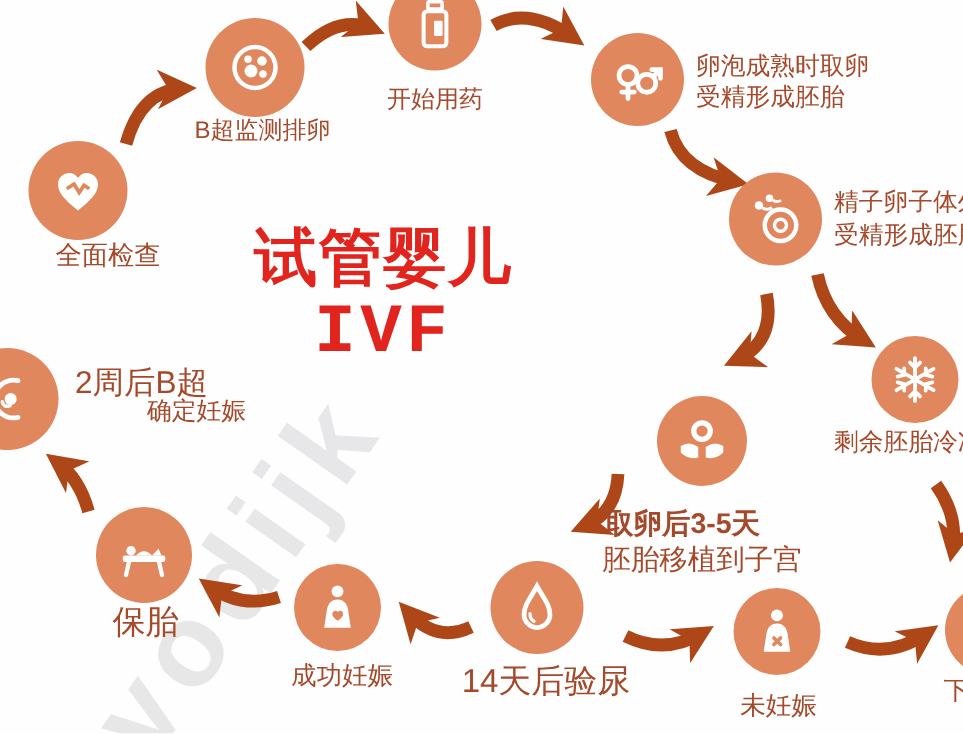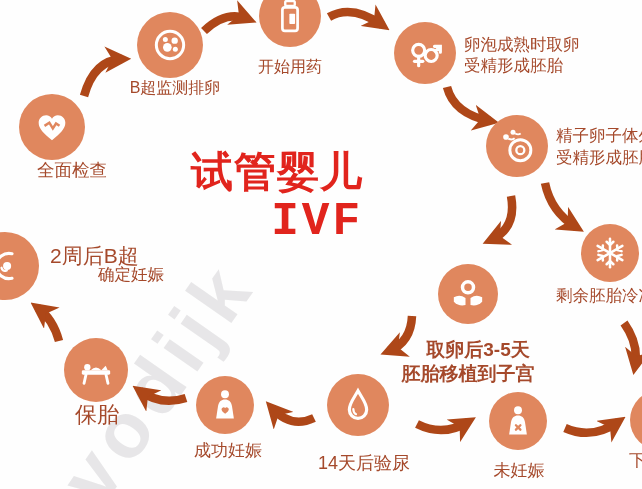--- a/index.html
+++ b/index.html
@@ -29,31 +29,31 @@
   #c-confirm{left:-29px;top:232px;width:68px;height:68px;}
   
   #l-checkup{left:52px;top:162px;font-size:17.5px;margin-left:20px;}
   #l-monitor{left:175px;top:80px;font-size:16px;}
   #l-medication{left:290px;top:59px;font-size:16px;}
   #l-retrieval1{left:464px;top:36px;font-size:16.5px;}
   #l-retrieval2{left:464px;top:57px;font-size:16.5px;}
   #l-fert1{left:556px;top:127px;font-size:16.5px;}
   #l-fert2{left:556px;top:149px;font-size:16.5px;}
   #l-freeze{left:556px;top:287px;font-size:16.5px;}
-  #l-transfer1{left:478px;top:340px;font-size:19px;font-weight:800;text-align:right;}
-  #l-transfer2{left:468px;top:364px;font-size:19px;font-weight:700;}
-  #l-urine{left:364px;top:454px;font-size:18px;}
+  #l-transfer1{left:455px;top:340px;font-size:19px;font-weight:800;text-align:right;}
+  #l-transfer2{left:468px;top:364px;font-size:19px;font-weight:400;}
+  #l-urine{left:364px;top:443px;font-size:22px;}
   #l-notpregnant{left:519px;top:462px;font-size:17px;}
   #l-next{left:629px;top:452px;font-size:17px;}
   #l-pregnant{left:228px;top:442px;font-size:17px;}
   #l-rest{left:97px;top:404px;font-size:22px;}
   #l-confirm1{left:50px;top:245px;font-size:21px;}
   #l-confirm2{left:50px;top:266px;font-size:16.5px;margin-left:48px;}
   
-  #title{position:absolute;left:148px;top:148px;width:215px;text-align:right;color:var(--title);}
+  #title{position:absolute;left:148px;top:148px;width:215px;text-align:center;color:var(--title);}
   #title .t1,#title .t2{font-size:42px;font-weight:900;line-height:48px;letter-spacing:1px;}
   #title .t3{font-size:46px;font-weight:800;letter-spacing:3px;font-family:Liberation Mono, monospace;}
   
   #watermark{position:absolute;left:42px;top:468px;transform:rotate(-55deg);transform-origin:0 0;
              font-size:78px;font-weight:700;color:#b9b7bb;opacity:.32;letter-spacing:8px;}
   #arrows{position:absolute;left:0;top:0;pointer-events:none;}
 </style>
 </head>
 <body>
 

